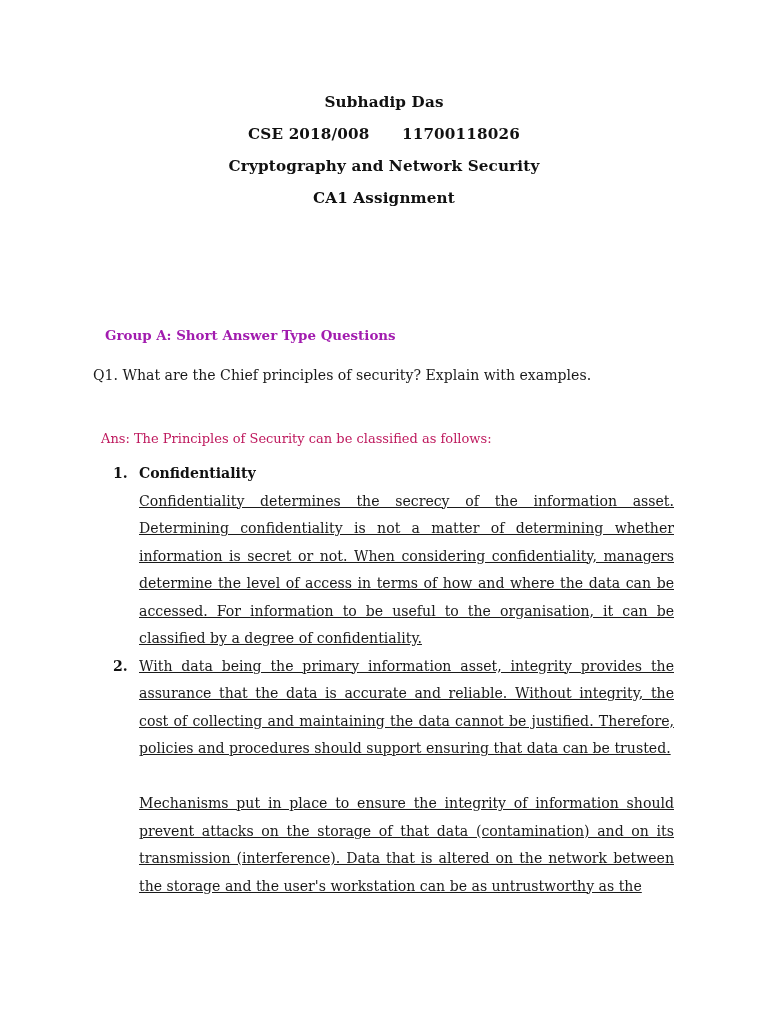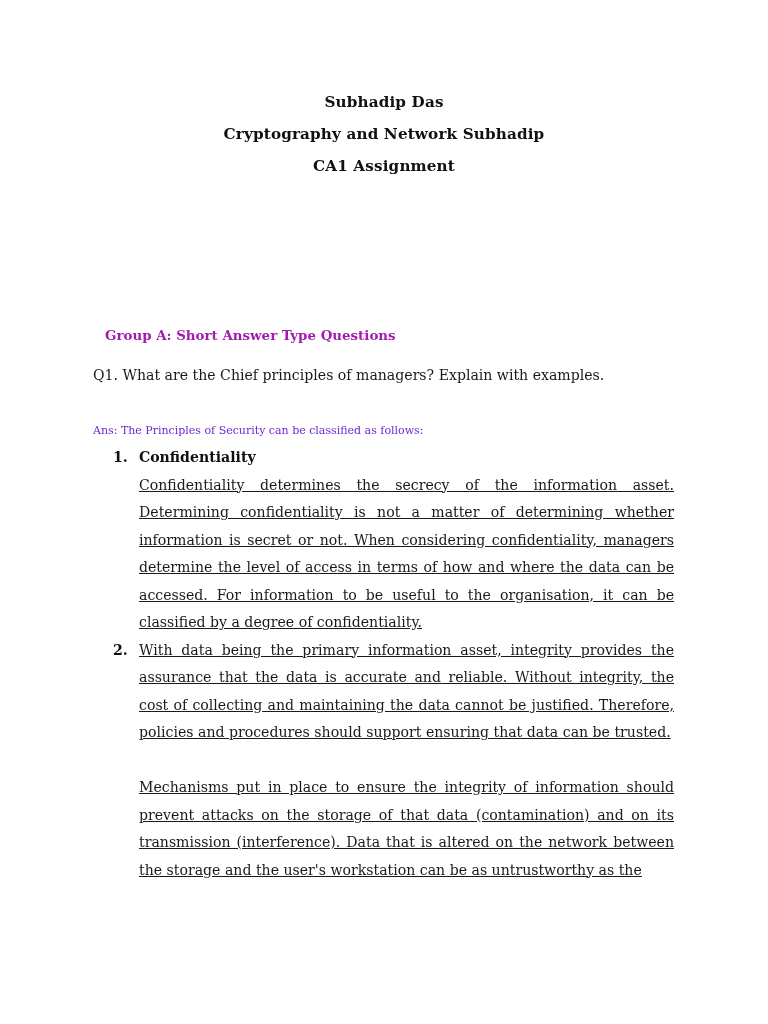--- a/index.html
+++ b/index.html
@@ -62,24 +62,24 @@
     line-height: 27.5px;
     margin: 0;
     color: #1a1a1a;
   }
 
   .spacer-line {
     height: 27.5px;
   }
 
   .answer-intro {
-    font-size: 11px;
+    font-size: 13px;
     line-height: 27.5px;
-    margin: 0;
-    color: #6d28d9;
+    margin: 8px;
+    color: #be185d;
   }
 
   
   .num-list {
     margin: 0;
     padding: 0;
     list-style: none;
   }
   .num-item {
     position: relative;
@@ -116,29 +116,30 @@
     margin-top: 27.5px;
   }
 </style>
 </head>
 <body>
 
 <div class="page">
 
   <div class="header-block">
     <div class="header-line">Subhadip Das</div>
-    <div class="header-line">Cryptography and Network Subhadip</div>
+    <div class="header-line">CSE 2018/008      11700118026</div>
+    <div class="header-line">Cryptography and Network Security</div>
     <div class="header-line">CA1 Assignment</div>
   </div>
 
   <div class="body-block">
 
     <p class="group-heading">Group A: Short Answer Type Questions</p>
 
-    <p class="question">Q1. What are the Chief principles of managers? Explain with examples.</p>
+    <p class="question">Q1. What are the Chief principles of security? Explain with examples.</p>
 
     <div class="spacer-line"></div>
 
     <p class="answer-intro">Ans: The Principles of Security can be classified as follows:</p>
 
     <ol class="num-list">
 
       <li class="num-item">
         <span class="num-marker">1.</span>
         <span class="num-label">Confidentiality</span>

